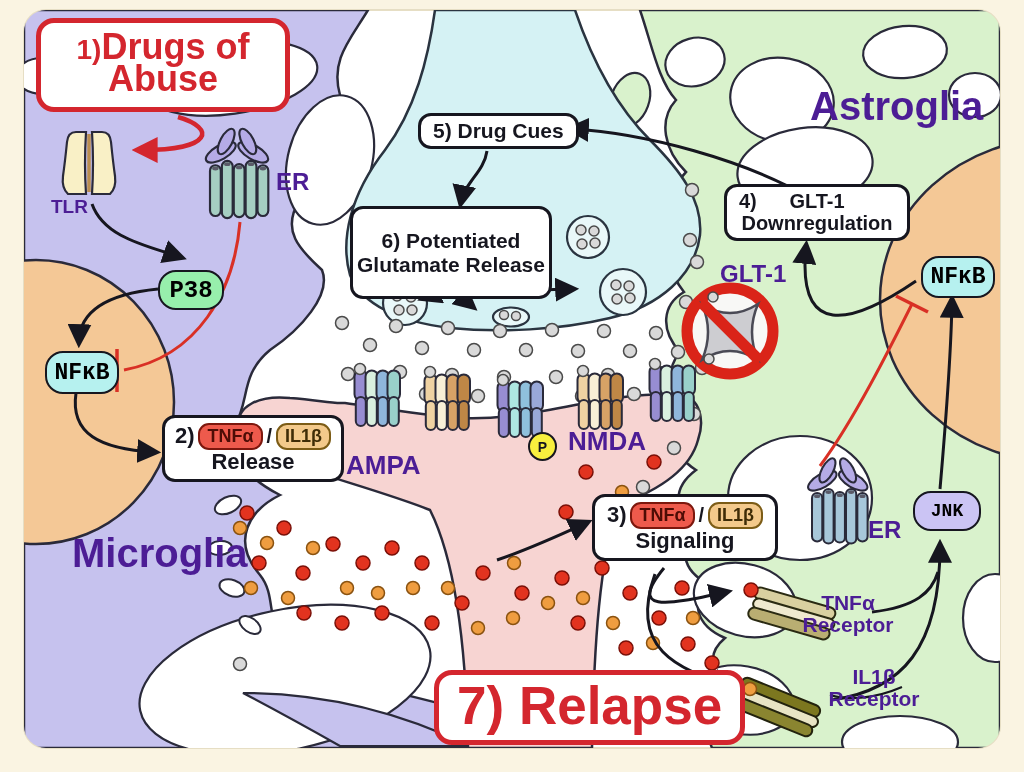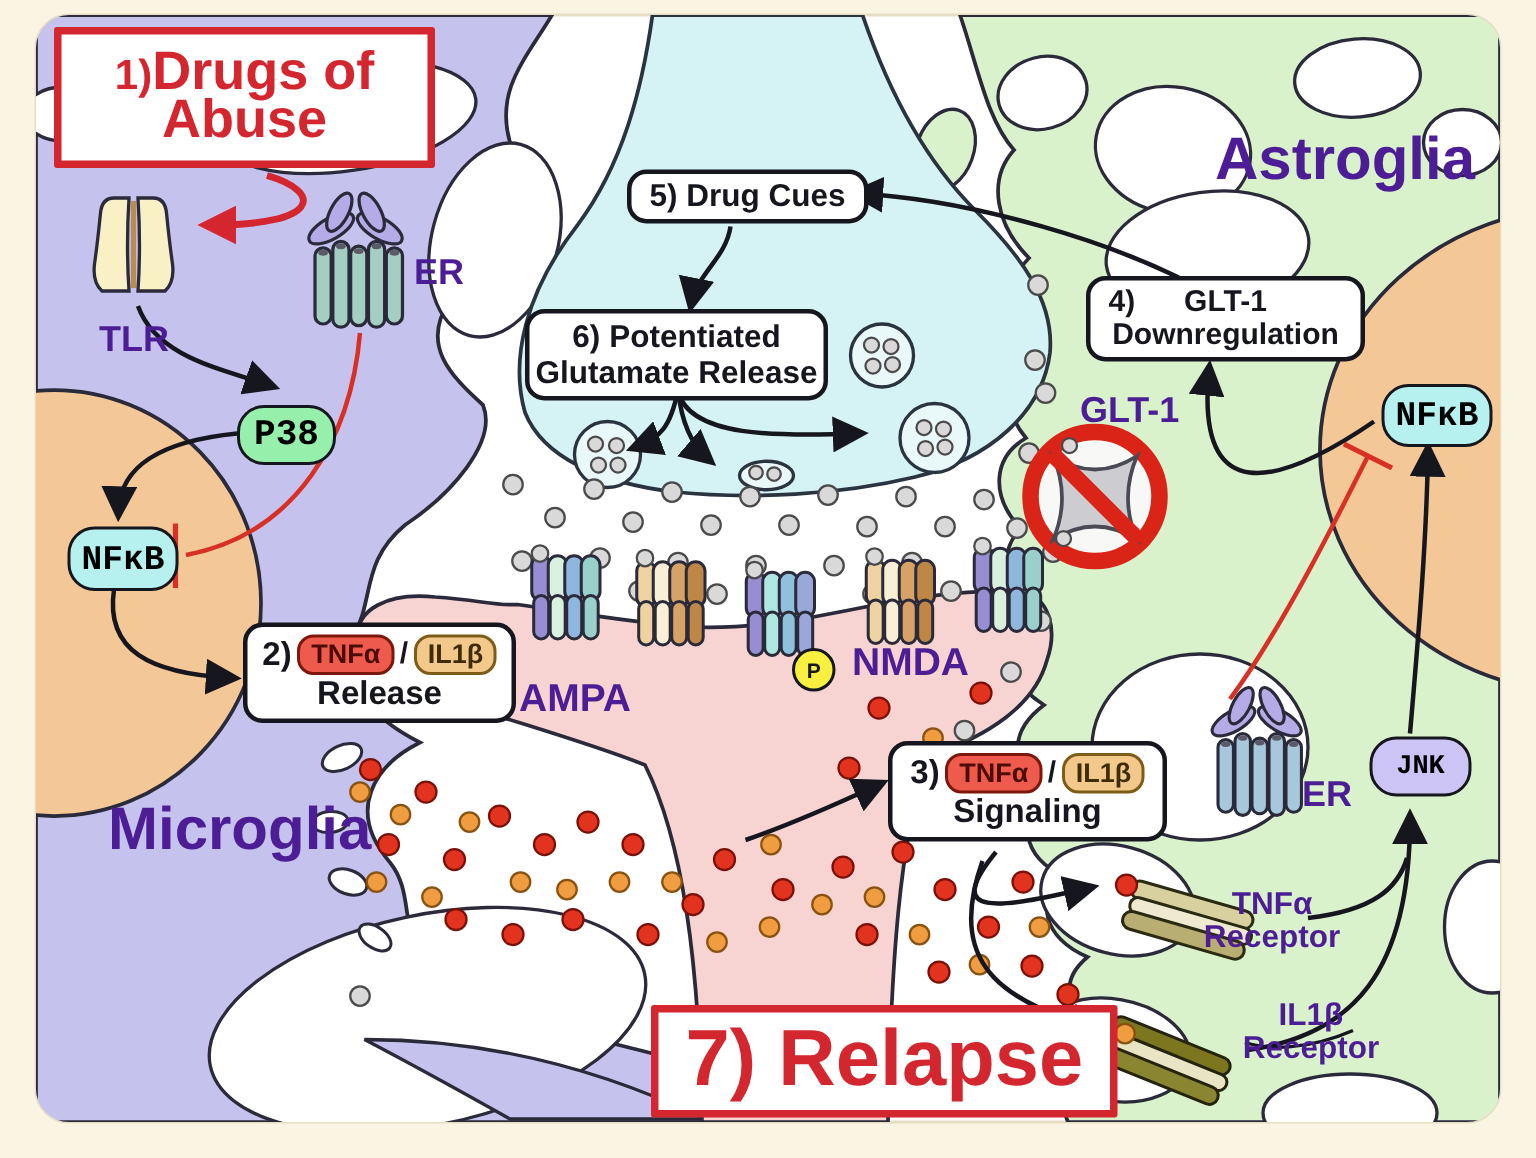--- a/index.html
+++ b/index.html
@@ -9,21 +9,21 @@
   .plain{position:absolute;z-index:5;color:#4c1d95;font-weight:700;}
   .callout{position:absolute;z-index:6;background:#fff;border:3px solid #16161f;border-radius:13px;
            text-align:center;font-weight:600;color:#16161f;line-height:1.12;}
   .callout .row{display:flex;align-items:center;justify-content:center;gap:4px;}
   .mini-pill{display:inline-block;border-radius:11px;padding:0 7px;font-size:18px;font-weight:700;
              border:2px solid;line-height:1.25;}
   .tnfa-pill{background:#ee5a4c;border-color:#7c170d;color:#4d0c05;}
   .il1b-pill{background:#f3c98b;border-color:#7c5c16;color:#3f2c06;}
   .pill{position:absolute;z-index:6;border:2.5px solid #16161f;border-radius:18px;font-weight:700;
         text-align:center;display:flex;align-items:center;justify-content:center;font-family:Liberation Mono, monospace;}
-  .red-box{position:absolute;z-index:7;background:#fff;border:5px solid #d4262e;border-radius:2px;
+  .red-box{position:absolute;z-index:7;background:#fff;border:5px solid #d4262e;border-radius:18px;
            color:#d4262e;font-weight:700;text-align:center;line-height:1.0;}
   .p-badge{position:absolute;z-index:6;width:25px;height:25px;border-radius:50%;background:#f8ef3e;
            border:2.5px solid #16161f;color:#16161f;font-weight:700;font-size:14px;
            display:flex;align-items:center;justify-content:center;}
 </style>
 </head>
 <body>
 
 <div id="stage">
 
@@ -341,21 +341,21 @@
     <circle cx="751" cy="590" r="7" fill="#e2331f" stroke="#7a1008" stroke-width="1.5"></circle>
     <circle cx="750" cy="689" r="6.5" fill="#ef9d40" stroke="#8a5210" stroke-width="1.5"></circle>
   </g>
 </svg>
 
 <div class="red-box" style="left:36px;top:18px;width:236px;padding:6px 4px 10px;">
   <div><span style="font-size:28px;">1)</span><span style="font-size:36px;">Drugs of</span></div>
   <div style="font-size:36px;margin-top:-4px;">Abuse</div>
 </div>
 
-<div class="plain" style="left:66px;top:196px;font-size:24px;margin-top:17px;">TLR</div>
+<div class="plain" style="left:51px;top:196px;font-size:19px;">TLR</div>
 <div class="plain" style="left:276px;top:168px;font-size:24px;">ER</div>
 
 <div class="pill" style="left:158px;top:270px;width:62px;height:36px;background:#97efac;font-size:24px;">
   <span>P38</span>
 </div>
 
 <div class="pill" style="left:45px;top:351px;width:70px;height:39px;background:#b6f1ef;font-size:23px;">
   <span>NFκB</span>
 </div>
 
@@ -369,21 +369,21 @@
   <div style="font-size:22px;">Release</div>
 </div>
 
 <div class="plain" style="left:72px;top:531px;font-size:40px;">Microglia</div>
 
 <div class="callout" style="left:418px;top:113px;padding:3px 12px;font-size:21px;white-space:nowrap;">
   <span>5)</span>
   <span>Drug Cues</span>
 </div>
 
-<div class="callout" style="left:350px;top:206px;width:192px;padding:4px 2px;font-size:21px;">
+<div class="callout" style="left:350px;top:206px;width:192px;padding:20px 2px;font-size:21px;">
   <div><span>6)</span> <span>Potentiated</span></div>
   <div>Glutamate Release</div>
 </div>
 
 <div class="plain" style="left:810px;top:84px;font-size:40px;">Astroglia</div>
 
 <div class="callout" style="left:724px;top:184px;width:176px;padding:3px 2px;font-size:20px;">
   <div style="position:relative;">
     <span style="position:absolute;left:10px;">4)</span>
     <span>GLT-1</span>

